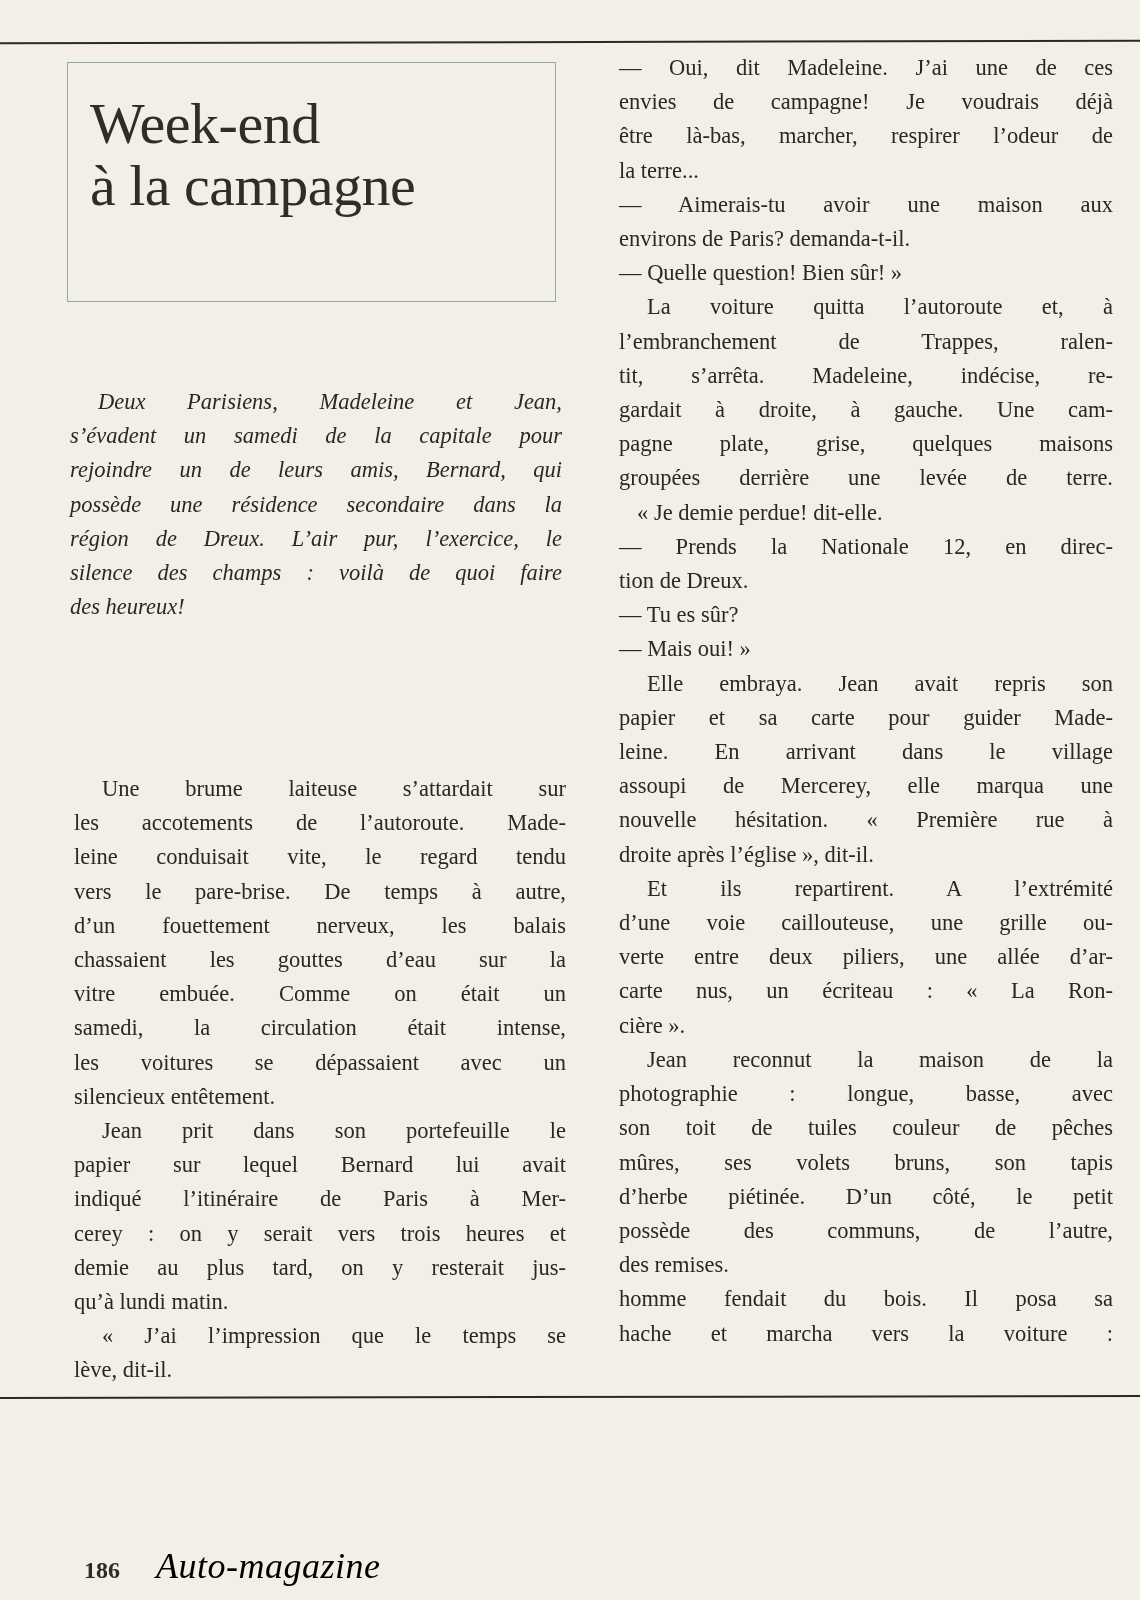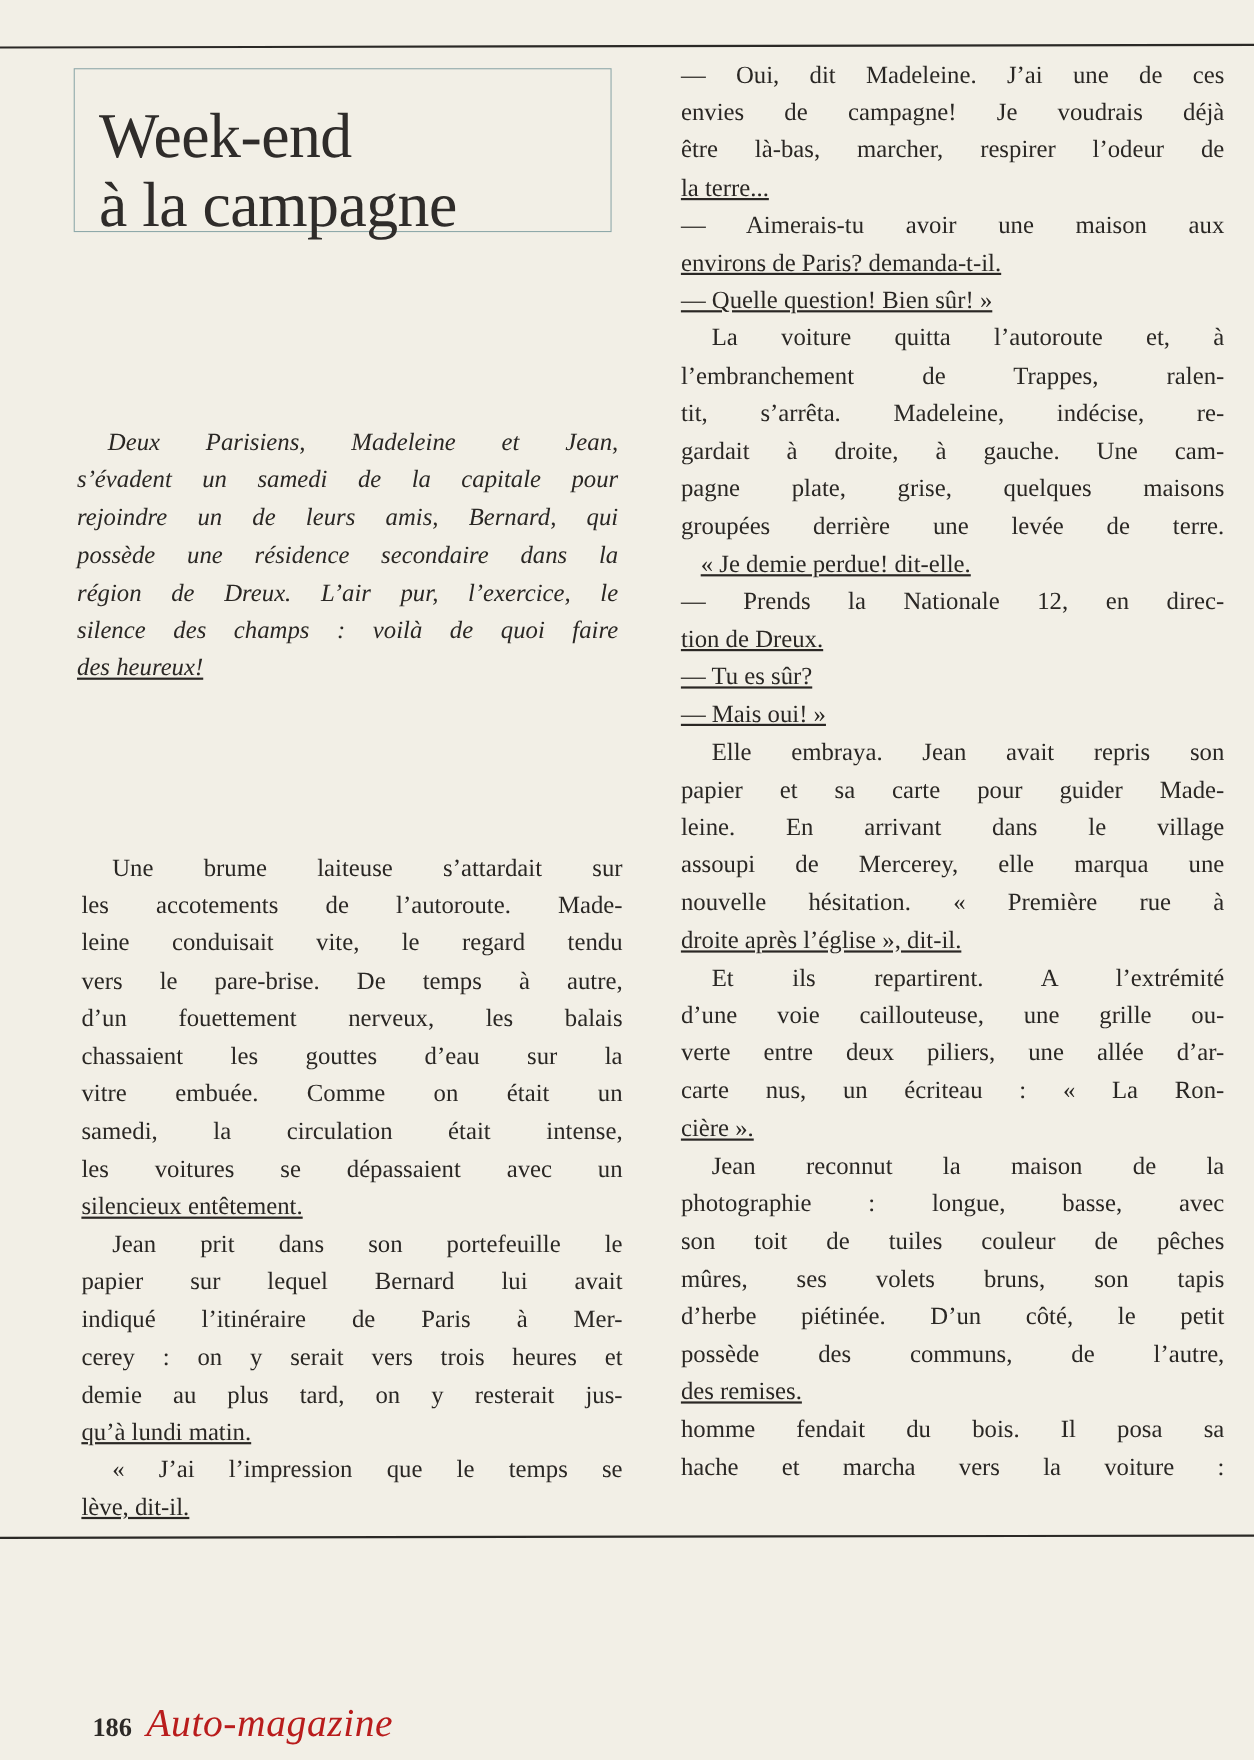--- a/index.html
+++ b/index.html
@@ -10,46 +10,46 @@
     overflow: hidden;
     font-family: "Liberation Serif", "DejaVu Serif", serif;
     color: #2a2724;
   }
   .rule {
     position: absolute; left: 0; right: 0; height: 2px; background: #2b2926;
   }
   .rule.top { top: 41px; transform: rotate(-0.12deg); }
   .rule.bottom { top: 1396px; transform: rotate(-0.1deg); }
   .title-box {
-    position: absolute; left: 67px; top: 62px; width: 489px; height: 149px;
+    position: absolute; left: 67px; top: 62px; width: 489px; height: 240px;
     border: 1.5px solid #8fa9aa;
     box-sizing: border-box;
   }
   .title-box h1 {
     margin: 0; position: absolute; left: 22px; top: 30px;
     font-weight: normal; font-size: 58px; line-height: 62px; color: #2f2c2a;
     letter-spacing: -0.5px;
   }
   .title-box h1 span { display: block; }
   .col {
     position: absolute; font-size: 22.5px; line-height: 34.2px;
     text-align: justify;
   }
   .intro {
     left: 70px; top: 385px; width: 492px; font-style: italic;
   }
   .col-left { left: 74px; top: 772px; width: 492px; }
   .col-right { left: 619px; top: 51px; width: 494px; }
   .line { display: block; text-align-last: justify; white-space: nowrap; }
-  .line.last { text-align-last: left; text-decoration: underline; }
+  .line.last { text-align-last: left; }
   .footer {
-    position: absolute; left: 84px; top: 1545px; display: flex; align-items: baseline; gap: 13px;
+    position: absolute; left: 84px; top: 1545px; display: flex; align-items: baseline; gap: 36px;
   }
   .page-num { font-size: 24px; font-weight: bold; color: #2d2a27; }
-  .mag-name { font-size: 36px; font-style: italic; color: #b91c1c; letter-spacing: 0.5px; }
+  .mag-name { font-size: 36px; font-style: italic; color: #000000; letter-spacing: 0.5px; }
 </style>
 </head>
 <body>
 
 <div class="rule top"></div>
 
 <div class="title-box">
   <h1>
     <span>Week-end</span>
     <span>à la campagne</span>

